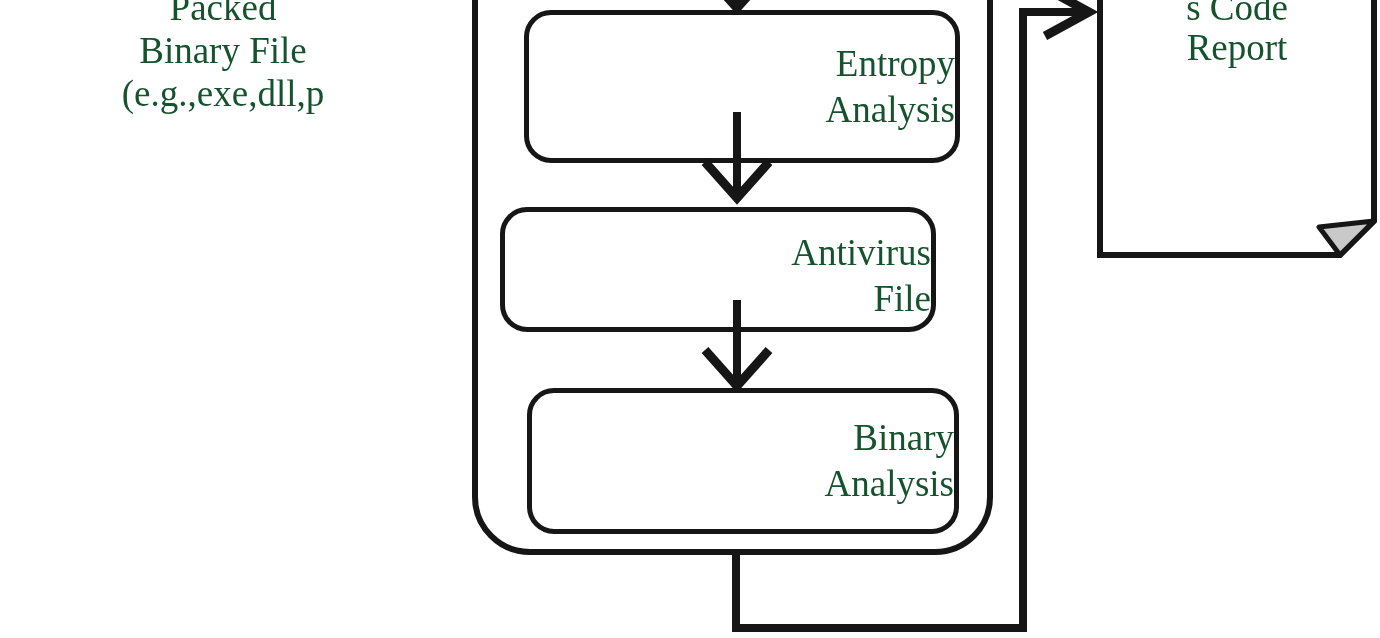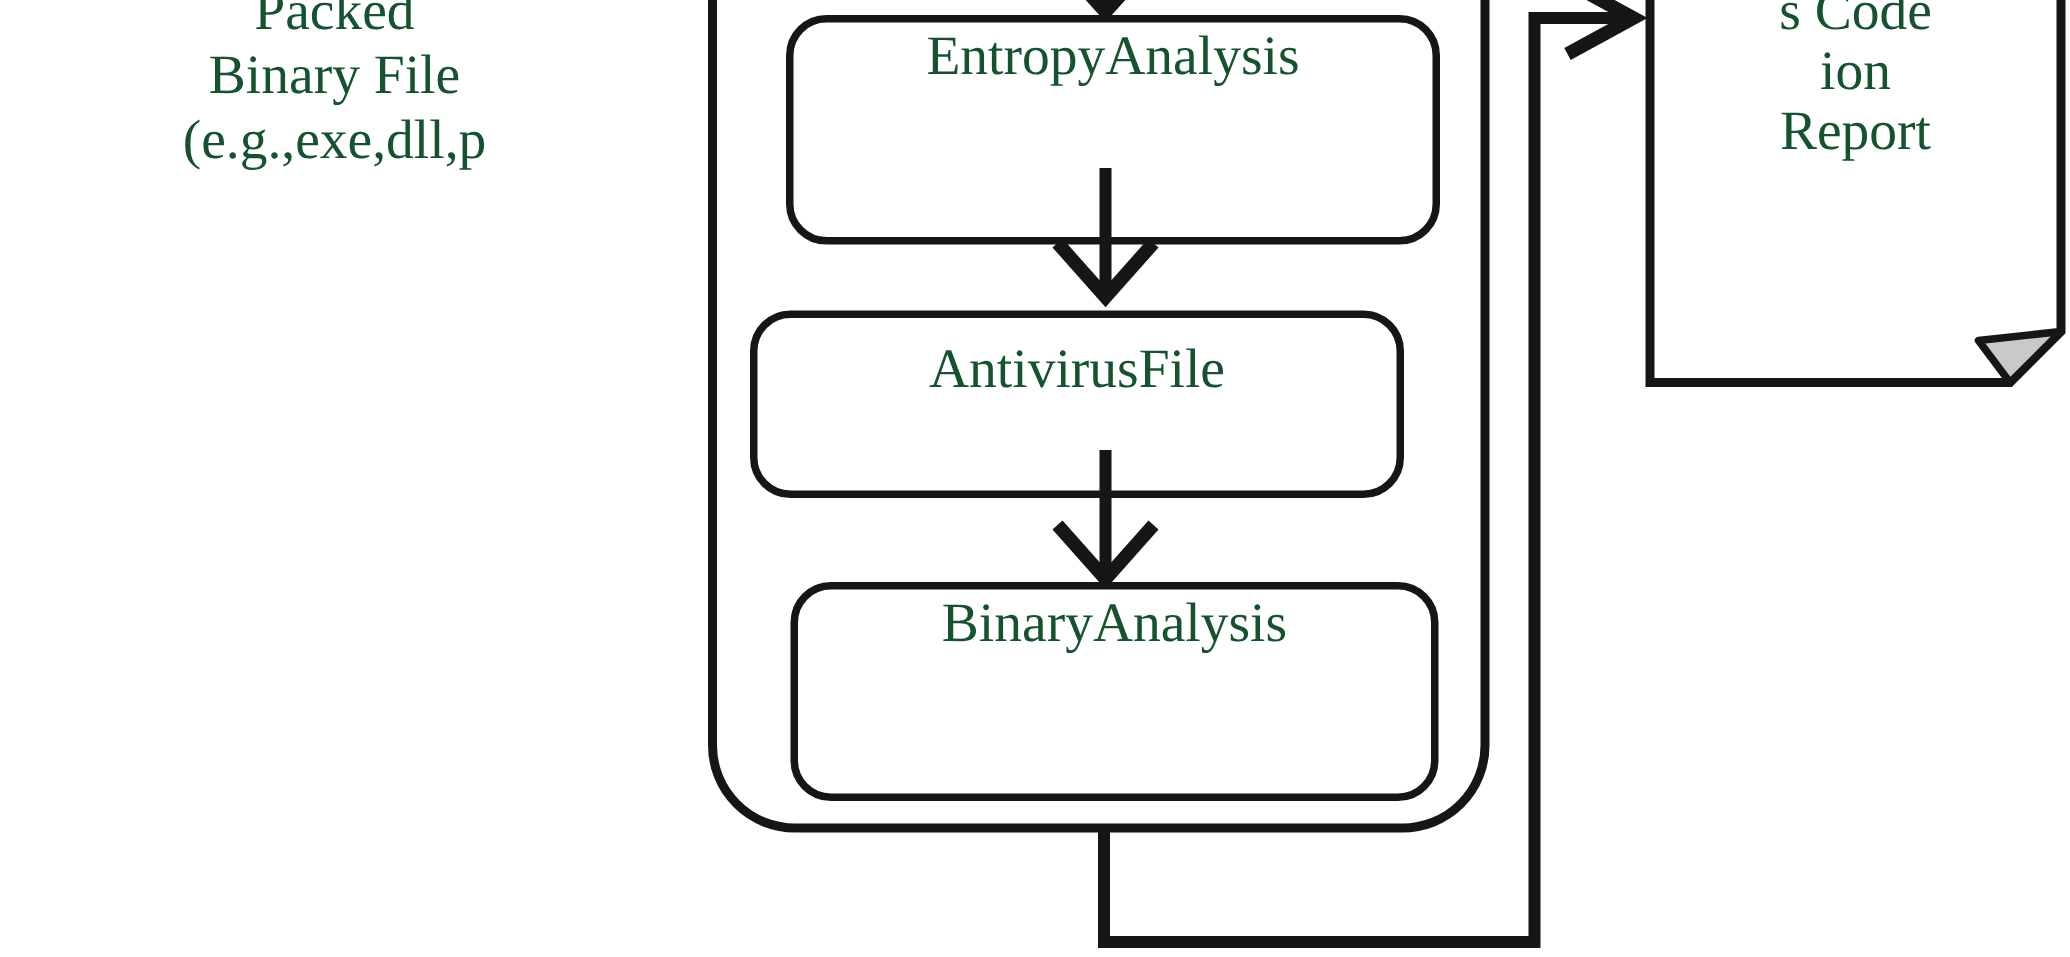--- a/index.html
+++ b/index.html
@@ -25,22 +25,22 @@
     border: 6px solid #161616;
     border-radius: 58px;
     background: transparent;
   }
   .box {
     position: absolute;
     box-sizing: border-box;
     border: 5px solid #161616;
     border-radius: 27px;
     display: flex;
-    flex-direction: row;
-    align-items: flex-start;
+    flex-direction: column;
+    align-items: flex-end;
     justify-content: center;
     font-size: 37px;
     line-height: 46px;
     background: transparent;
   }
   .box-entropy  { left: 524px; top: 10px;  width: 436px; height: 153px; }
   .box-antivirus{ left: 500px; top: 207px; width: 436px; height: 125px; padding-top: 12px; }
   .box-strings  { left: 527px; top: 388px; width: 432px; height: 146px; }
   .overlay {
     position: absolute;
@@ -91,17 +91,16 @@
 
     <path d="M736 553 L736 628 L1023 628 L1023 12 L1080 12" stroke="#161616" stroke-width="8" fill="none" stroke-linejoin="miter"></path>
     <path d="M1045 -12 L1089 12 L1045 36" stroke="#161616" stroke-width="9" fill="none"></path>
 
     <path d="M1100 -70 L1374 -70 L1374 221 L1340 255 L1100 255 Z" fill="#ffffff" stroke="#161616" stroke-width="6"></path>
     <path d="M1374 221 L1340 255 L1319 227 Z" fill="#c9c9c9" stroke="#161616" stroke-width="5" stroke-linejoin="round"></path>
   </svg>
 
   <div class="txt report-label">
     <div>s Code</div>
-    <div>ion</div>
     <div>Report</div>
   </div>
 
 </div>
 
 </body></html>

